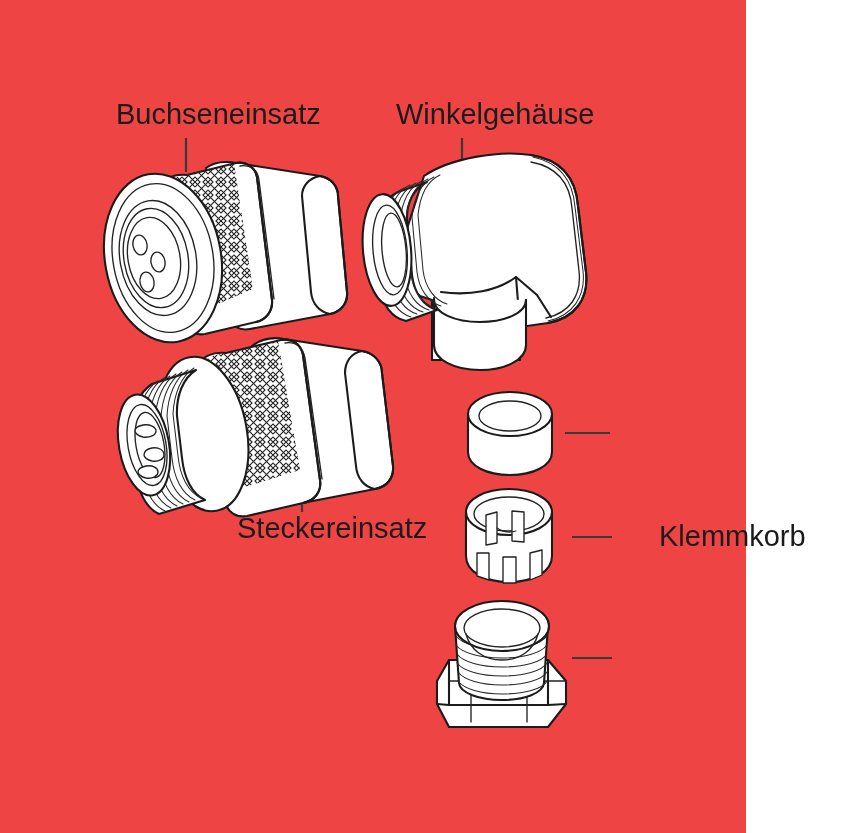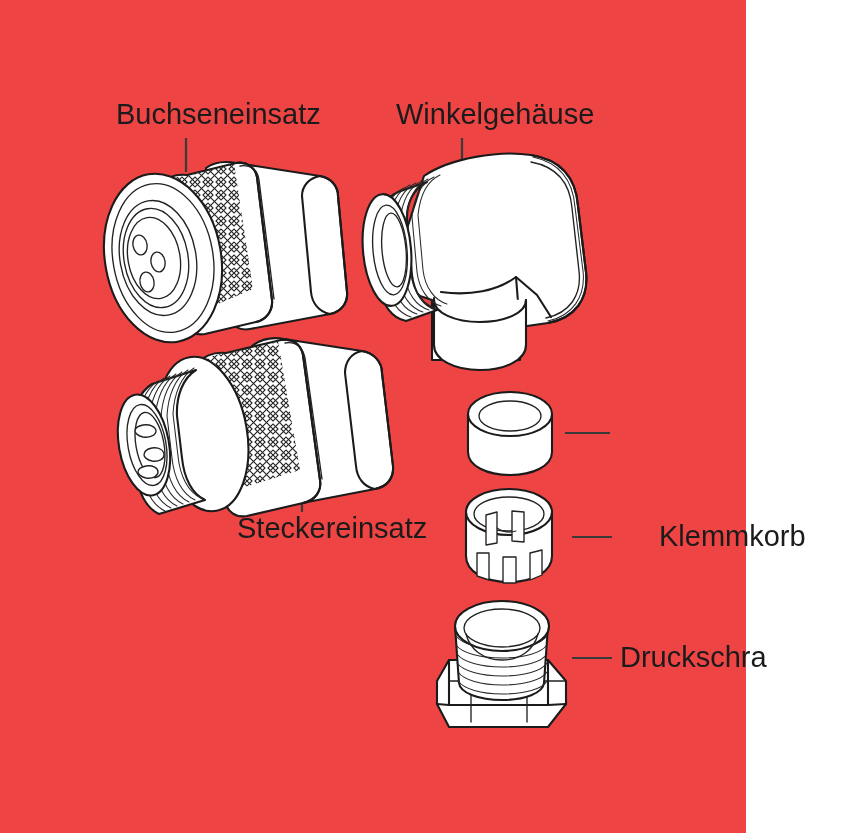--- a/index.html
+++ b/index.html
@@ -395,15 +395,14 @@
 
   <div class="label" style="left:116px; top:100px;">Buchseneinsatz</div>
 
   <div class="label" style="left:396px; top:100px;">Winkelgehäuse</div>
 
   <div class="label" style="left:237px; top:514px;">Steckereinsatz</div>
 
 
   <div class="label" style="left:620px; top:522px;margin-left:39px;">Klemmkorb</div>
 
-  <div class="label" style="left:620px; top:643px;">Druckschra</div>
 
 </div>
 
 </body></html>

